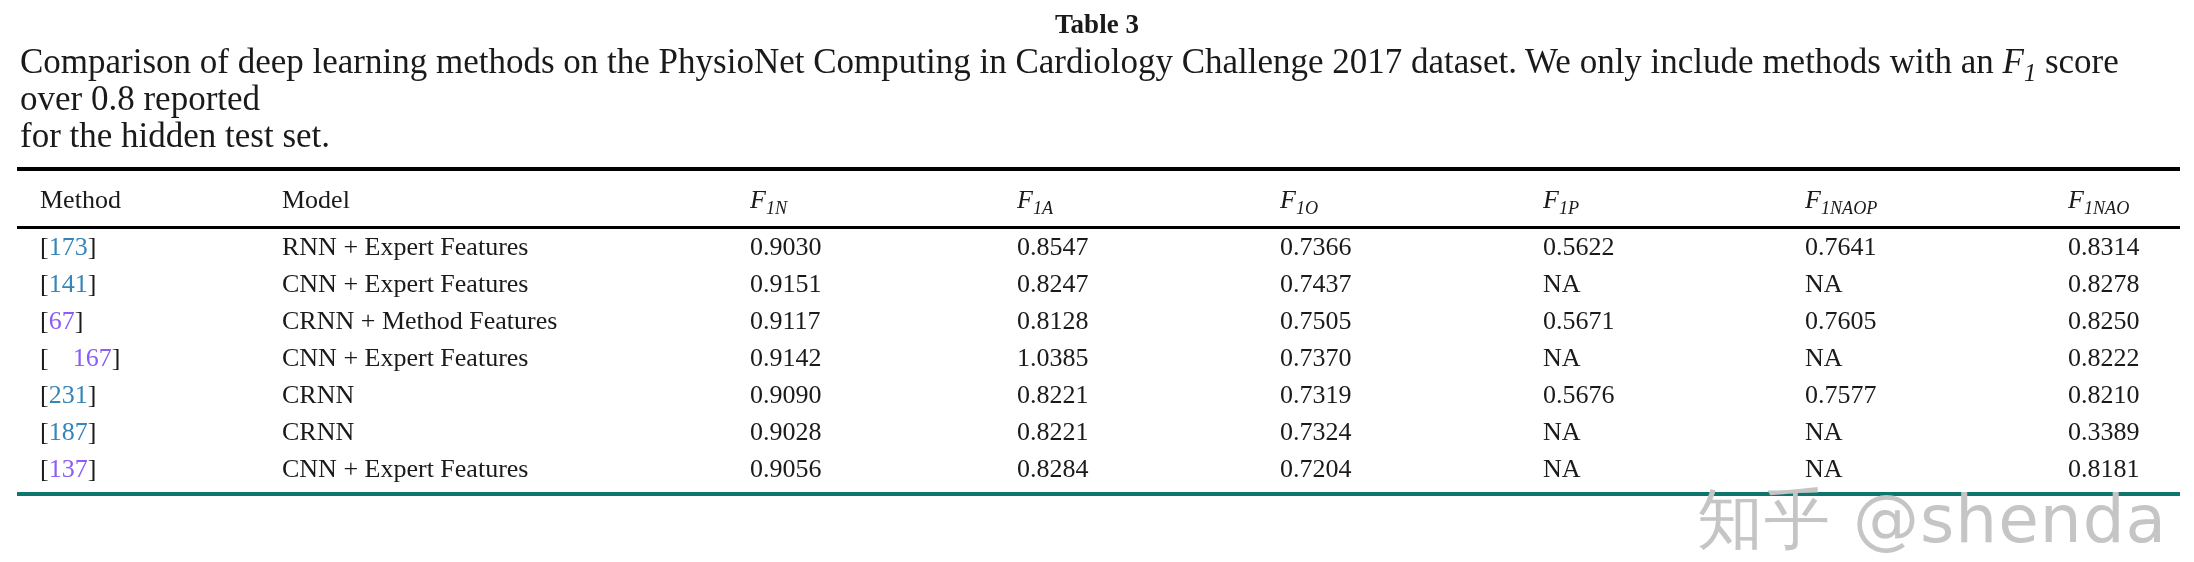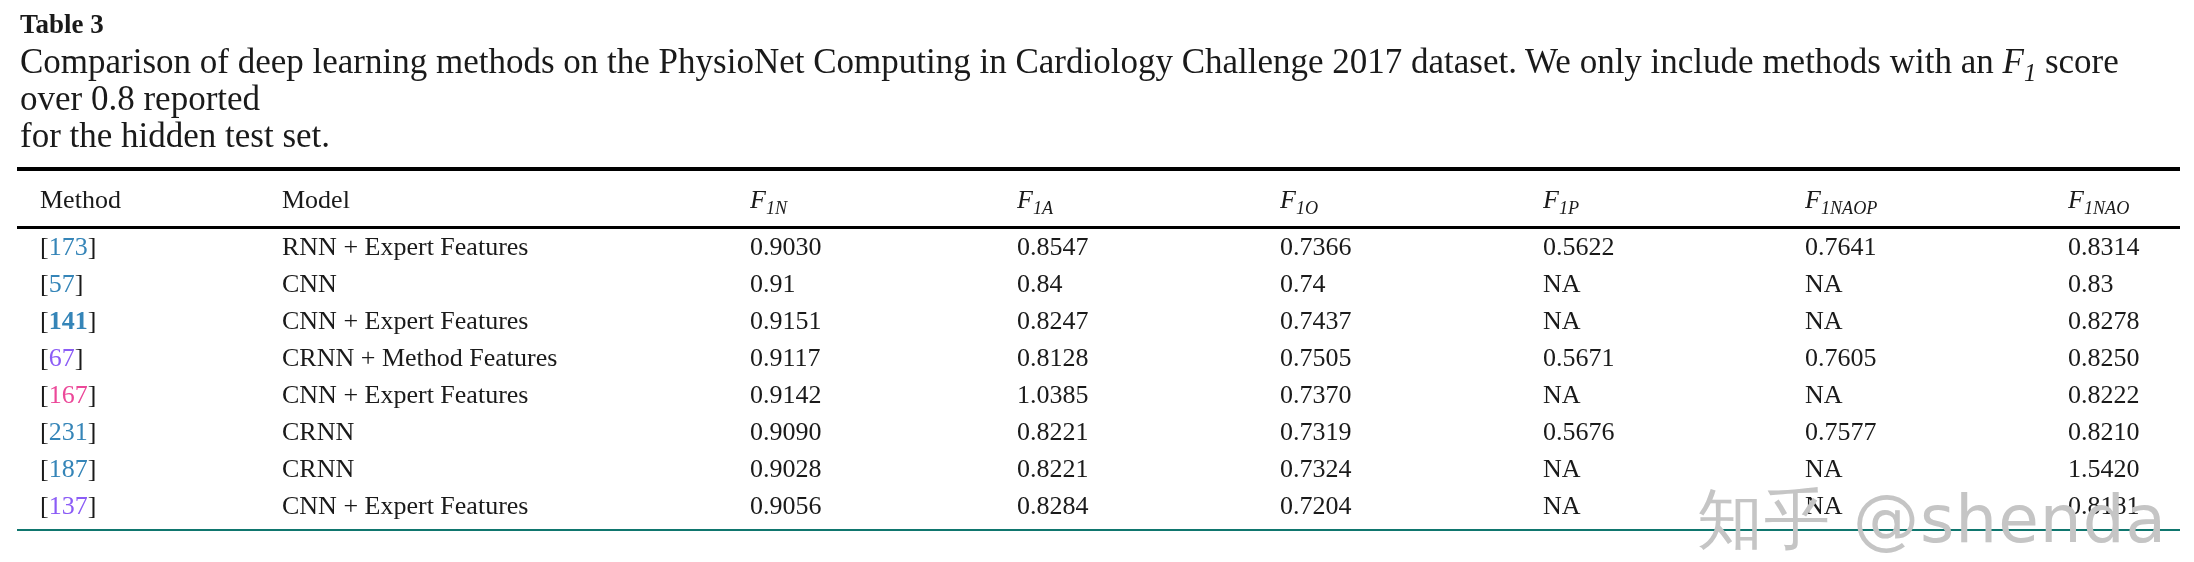--- a/index.html
+++ b/index.html
@@ -13,40 +13,41 @@
     font-family: "Liberation Serif", serif;
     color: #1a1a1a;
     position: relative;
     overflow: hidden;
   }
   .table-label {
     font-weight: bold;
     font-size: 27px;
     line-height: 32px;
     margin: 8px 20px 0 20px;
+    text-align: center;
   }
   .caption {
     font-size: 35px;
     line-height: 37px;
     margin: 3px 20px 0 20px;
   }
   .caption .f-sym {
     font-style: italic;
   }
   .caption sub, .data-table sub {
     font-size: 70%;
     line-height: 0;
   }
   table.data-table {
     border-collapse: collapse;
     table-layout: fixed;
     width: 2163px;
     margin: 13px 0 0 17px;
     border-top: 4px solid #000000;
-    border-bottom: 2px solid #0f766e;
+    border-bottom: 4px solid #0f766e;
   }
   .data-table th {
     border-bottom: 3px solid #000000;
     text-align: left;
     font-weight: normal;
     font-size: 26px;
     line-height: 30px;
     padding: 14px 0 11px 0;
     white-space: nowrap;
     overflow: hidden;
@@ -126,51 +127,41 @@
         <td><span>[</span><a class="ref" style="color: rgb(53, 133, 184);">173</a><span>]</span></td>
         <td>RNN + Expert Features</td>
         <td>0.9030</td>
         <td>0.8547</td>
         <td>0.7366</td>
         <td>0.5622</td>
         <td>0.7641</td>
         <td>0.8314</td>
       </tr>
       <tr>
-        <td><span>[</span><a class="ref" style="color: rgb(53, 133, 184);">57</a><span>]</span></td>
-        <td>CNN</td>
-        <td>0.91</td>
-        <td>0.84</td>
-        <td>0.74</td>
-        <td>NA</td>
-        <td>NA</td>
-        <td>0.83</td>
-      </tr>
-      <tr>
-        <td><span>[</span><a class="ref" style="color: rgb(53, 133, 184); font-weight: bold;">141</a><span>]</span></td>
+        <td><span>[</span><a class="ref" style="color: rgb(53, 133, 184);">141</a><span>]</span></td>
         <td>CNN + Expert Features</td>
         <td>0.9151</td>
         <td>0.8247</td>
         <td>0.7437</td>
         <td>NA</td>
         <td>NA</td>
         <td>0.8278</td>
       </tr>
       <tr>
         <td><span>[</span><a class="ref" style="color: #8b5cf6;">67</a><span>]</span></td>
         <td>CRNN + Method Features</td>
         <td>0.9117</td>
         <td>0.8128</td>
         <td>0.7505</td>
         <td>0.5671</td>
         <td>0.7605</td>
         <td>0.8250</td>
       </tr>
       <tr>
-        <td><span>[</span><a class="ref" style="color: #ec4899;">167</a><span>]</span></td>
+        <td><span>[</span><a class="ref" style="color: #8b5cf6; margin-left: 24px;">167</a><span>]</span></td>
         <td>CNN + Expert Features</td>
         <td>0.9142</td>
         <td>1.0385</td>
         <td>0.7370</td>
         <td>NA</td>
         <td>NA</td>
         <td>0.8222</td>
       </tr>
       <tr>
         <td><span>[</span><a class="ref" style="color: rgb(53, 133, 184);">231</a><span>]</span></td>
@@ -183,21 +174,21 @@
         <td>0.8210</td>
       </tr>
       <tr>
         <td><span>[</span><a class="ref" style="color: rgb(53, 133, 184);">187</a><span>]</span></td>
         <td>CRNN</td>
         <td>0.9028</td>
         <td>0.8221</td>
         <td>0.7324</td>
         <td>NA</td>
         <td>NA</td>
-        <td>1.5420</td>
+        <td>0.3389</td>
       </tr>
       <tr>
         <td><span>[</span><a class="ref" style="color: #8b5cf6; text-align: center;">137</a><span>]</span></td>
         <td>CNN + Expert Features</td>
         <td>0.9056</td>
         <td>0.8284</td>
         <td>0.7204</td>
         <td>NA</td>
         <td>NA</td>
         <td>0.8181</td>

